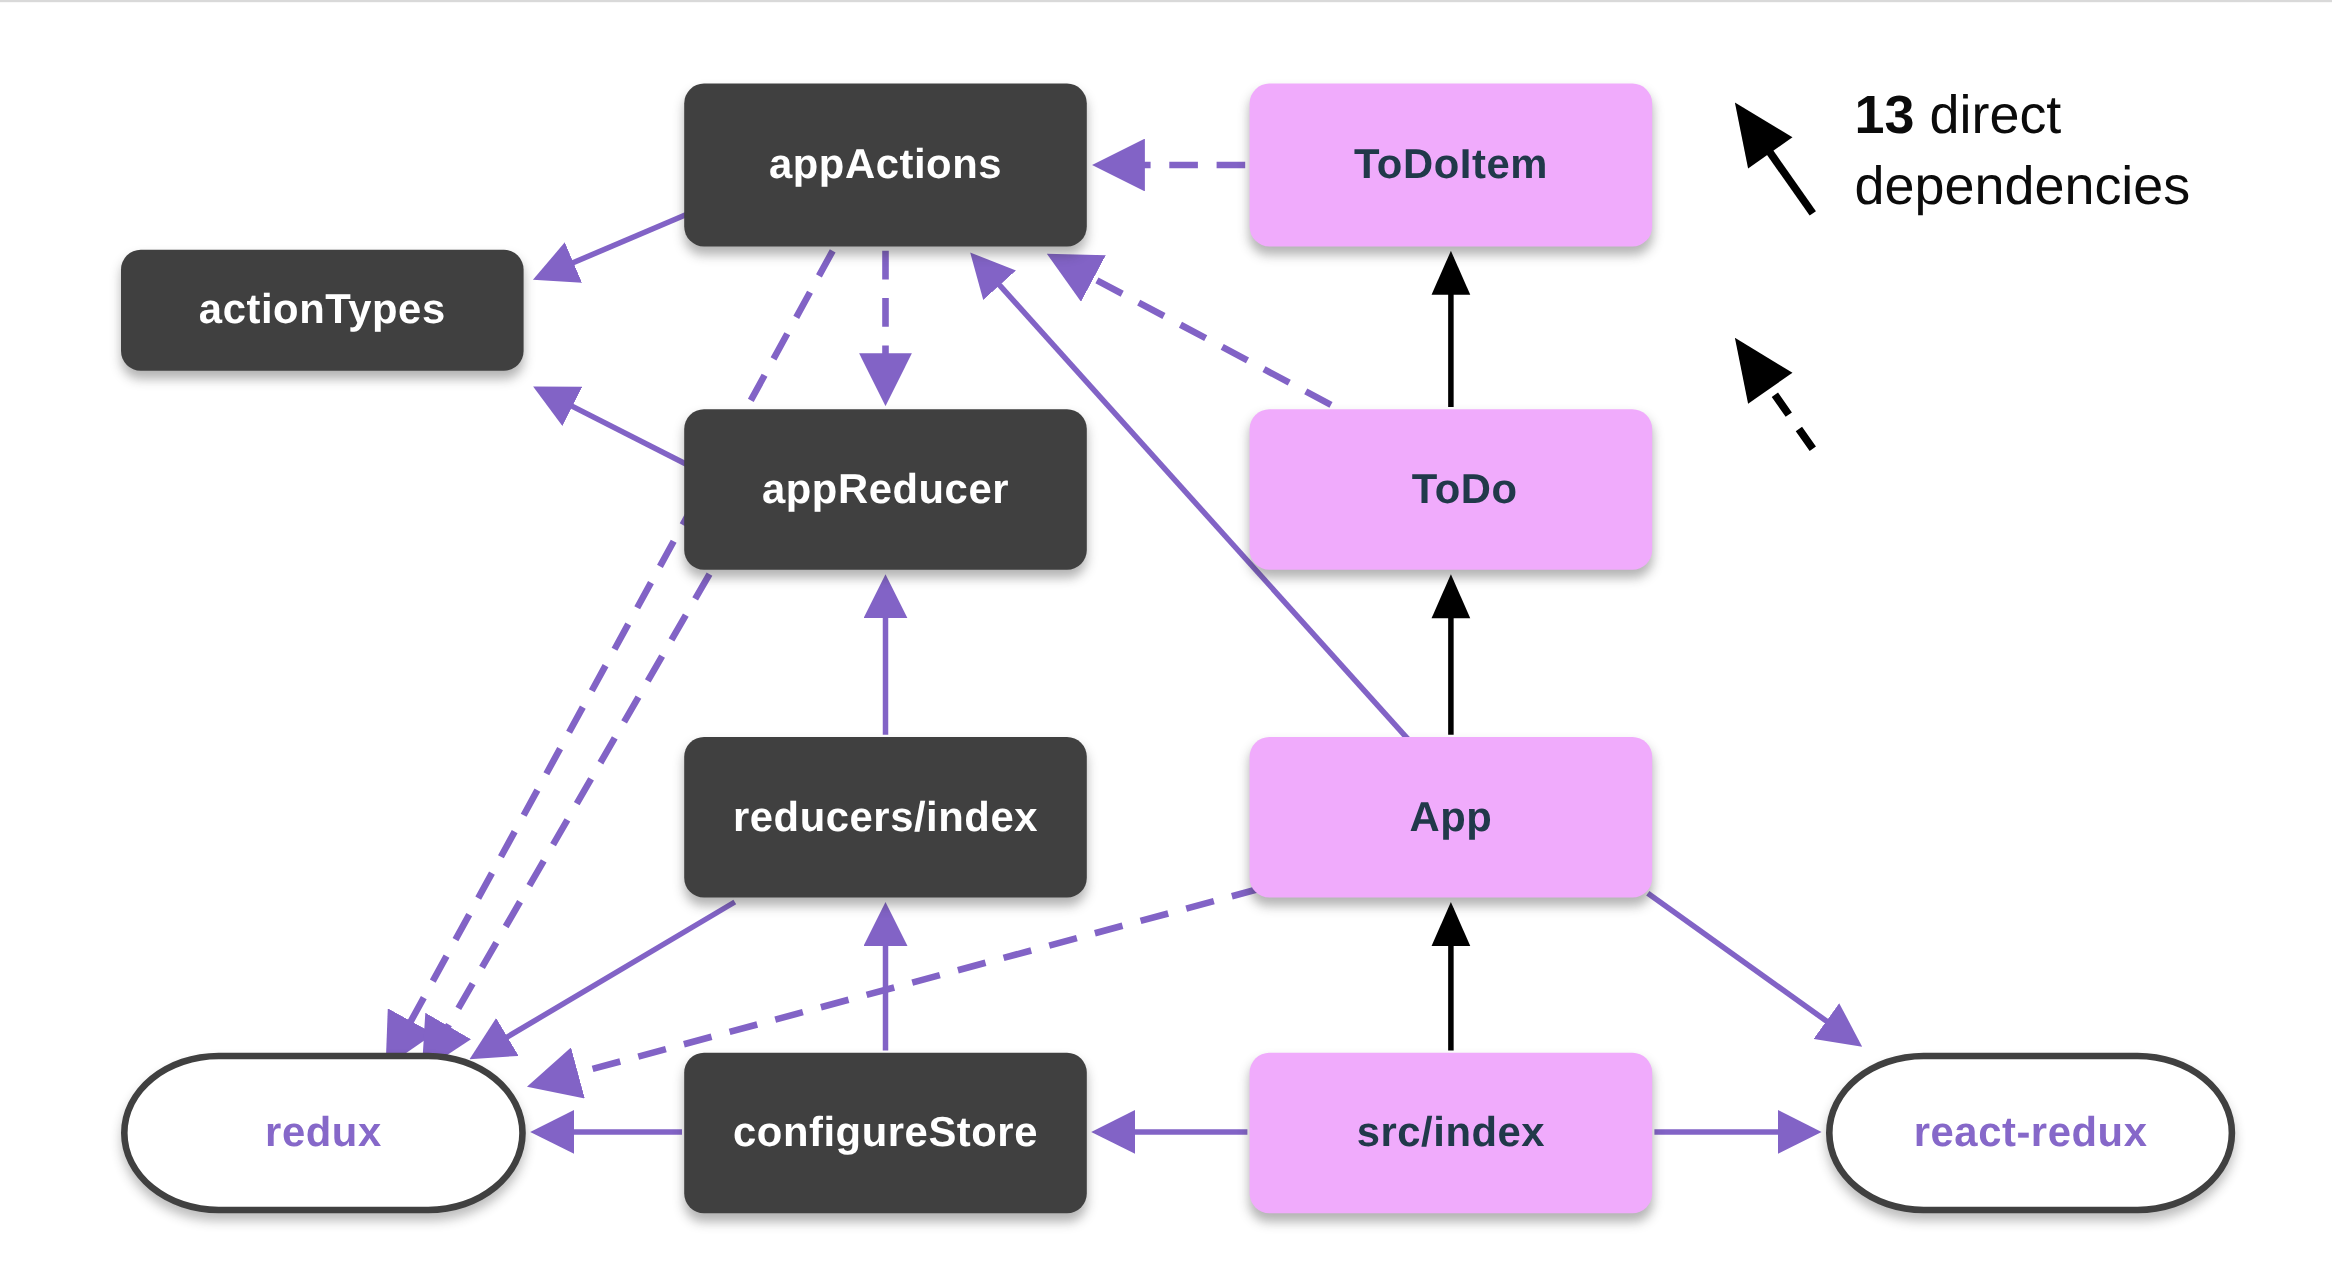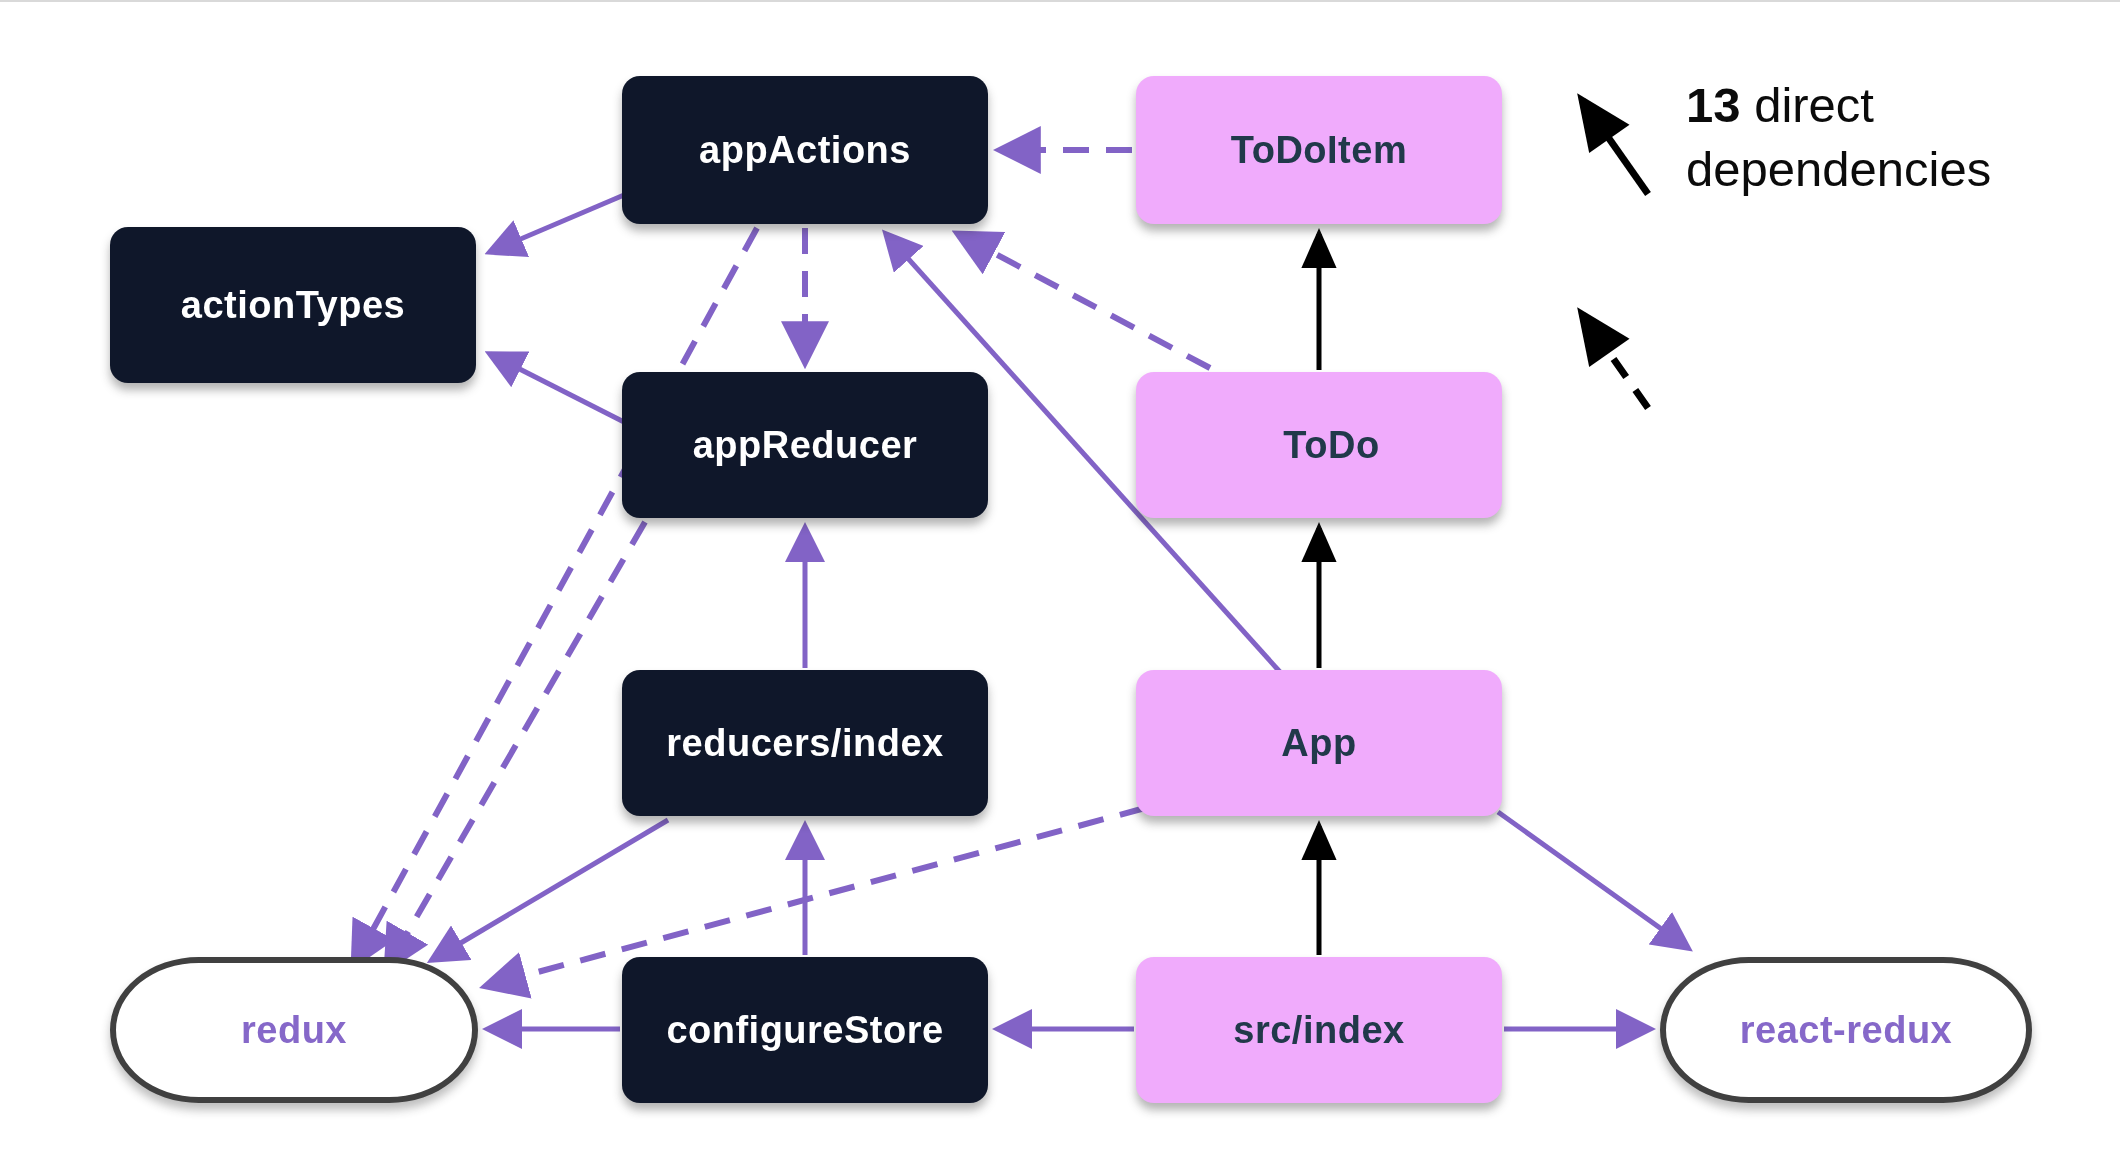--- a/index.html
+++ b/index.html
@@ -15,21 +15,21 @@
   .node{
     position:absolute;
     display:flex;align-items:center;justify-content:center;
     box-sizing:border-box;
     font-weight:bold;
     font-size:38px;
     letter-spacing:0.5px;
     cursor:pointer;
   }
   .node.module{
-    background:#0f172a;
+    background:#404040;
     color:#ffffff;
     border-radius:18px;
     box-shadow:0 7px 10px rgba(40,40,40,0.35);
   }
   .node.component{
     background:#f0abfc;
     color:#21394a;
     border-radius:18px;
     box-shadow:0 7px 10px rgba(40,40,40,0.35);
   }
@@ -90,21 +90,21 @@
       </g>
   </svg>
 
   <div id="nodes">
       <div class="node module" style="left: 622px; top: 74px; width: 366px; height: 148px;">
         <span>appActions</span>
       </div>
       <div class="node component" style="left: 1136px; top: 74px; width: 366px; height: 148px;">
         <span>ToDoItem</span>
       </div>
-      <div class="node module" style="left: 110px; top: 225px; width: 366px; height: 156px;">
+      <div class="node module" style="left: 110px; top: 225px; width: 366px; height: 110px;">
         <span>actionTypes</span>
       </div>
       <div class="node module" style="left: 622px; top: 370px; width: 366px; height: 146px;">
         <span>appReducer</span>
       </div>
       <div class="node component" style="left: 1136px; top: 370px; width: 366px; height: 146px; padding-left: 25px;">
         <span>ToDo</span>
       </div>
       <div class="node module" style="left: 622px; top: 668px; width: 366px; height: 146px;">
         <span>reducers/index</span>

